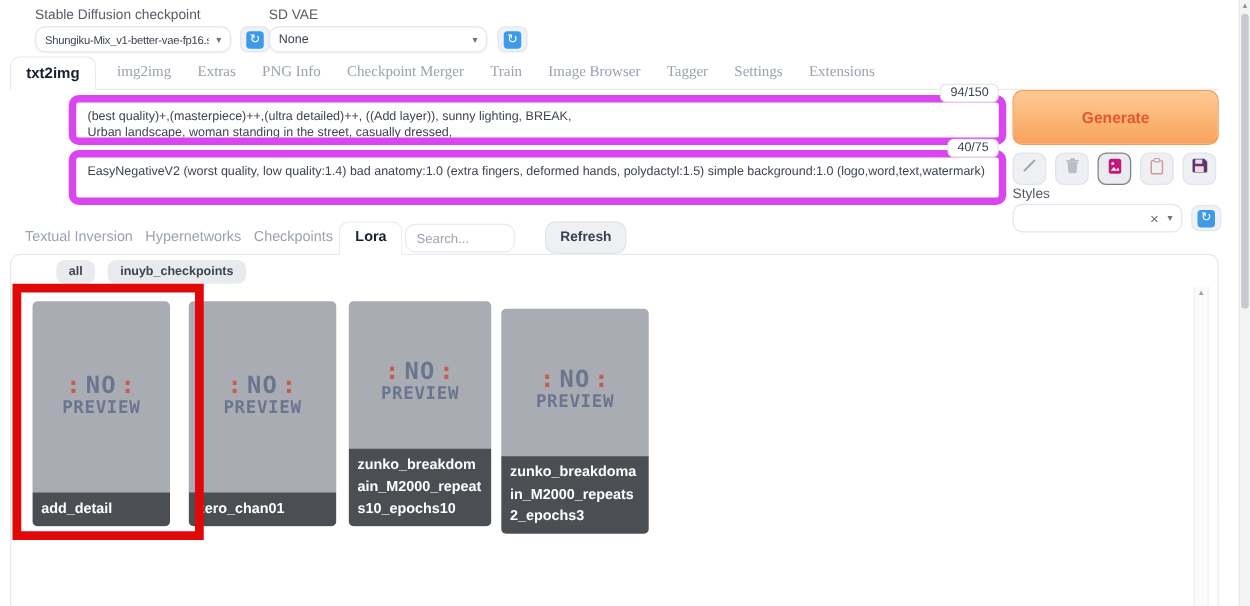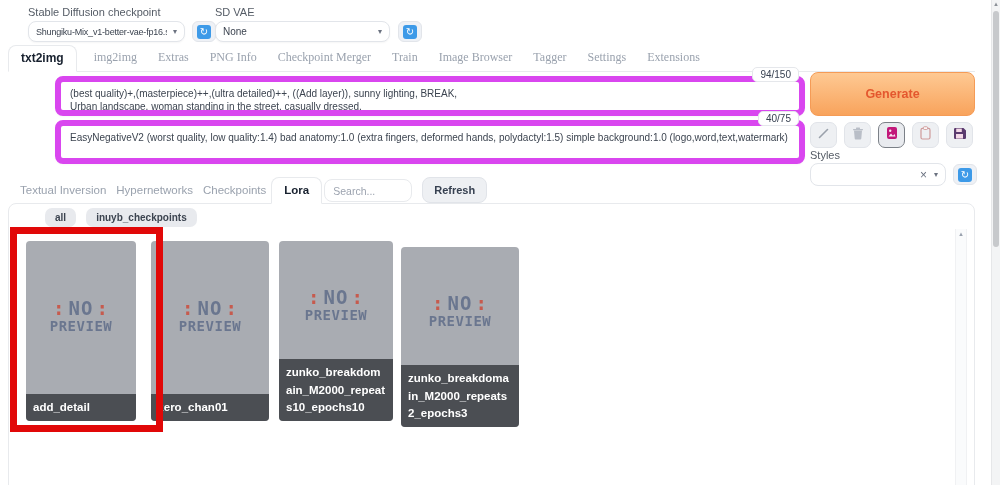--- a/index.html
+++ b/index.html
@@ -46,21 +46,21 @@
   .styles-dd .caret { font-size:8px; color:#6b7280; }
 
   .en-tabs { position:absolute; top:177px; left:15px; display:flex; align-items:flex-end; 
              font-size:11.5px; color:#9aa2ae; height:26px; z-index:2; }
   .en-tab { padding:0 5px 7px 5px; cursor:pointer; white-space:nowrap; }
   .en-tab-active { border:1px solid #e8eaed; border-bottom:1px solid #fff; border-radius:8px 8px 0 0;
                    background:#fff; color:#17202e; font-weight:700; padding:6px 12px 7px 12px; margin-bottom:-1px; cursor:pointer; }
   .search { width:88px; height:23px; border:1px solid #e8eaed; border-radius:8px; font-size:10.5px; color:#3c4450;
             padding:0 8px; margin:0 0 1px 2px; outline:none; font-family:"Liberation Sans",sans-serif; }
   .search::placeholder { color:#9ca3af; }
-  .refresh-btn { height:26px; margin-bottom:0px; margin-left:10px; padding:0 11px; background:#eef0f3;
+  .refresh-btn { height:26px; margin-bottom:0px; margin-left:24px; padding:0 11px; background:#eef0f3;
                  border:1px solid #e1e4e9; border-radius:8px; font-size:11px; font-weight:700; color:#374151; cursor:pointer;
                  font-family:"Liberation Sans",sans-serif; }
 
   .panel { position:absolute; left:8px; top:203px; width:967px; height:290px; background:#fff;
            border:1px solid #e8eaed; border-radius:8px; }
   .chips { position:absolute; left:36px; top:4px; display:flex; gap:10px; }
   .chip { background:#e8eaee; border-radius:7px; padding:4px 10px; font-size:10px; font-weight:700; color:#3c4450; cursor:pointer; white-space:nowrap; }
 
   .card { position:absolute; background:#a9acb2; border-radius:4px; overflow:hidden; cursor:pointer; }
   .np { position:absolute; top:42%; left:0; right:0; transform:translateY(-50%); text-align:center;

